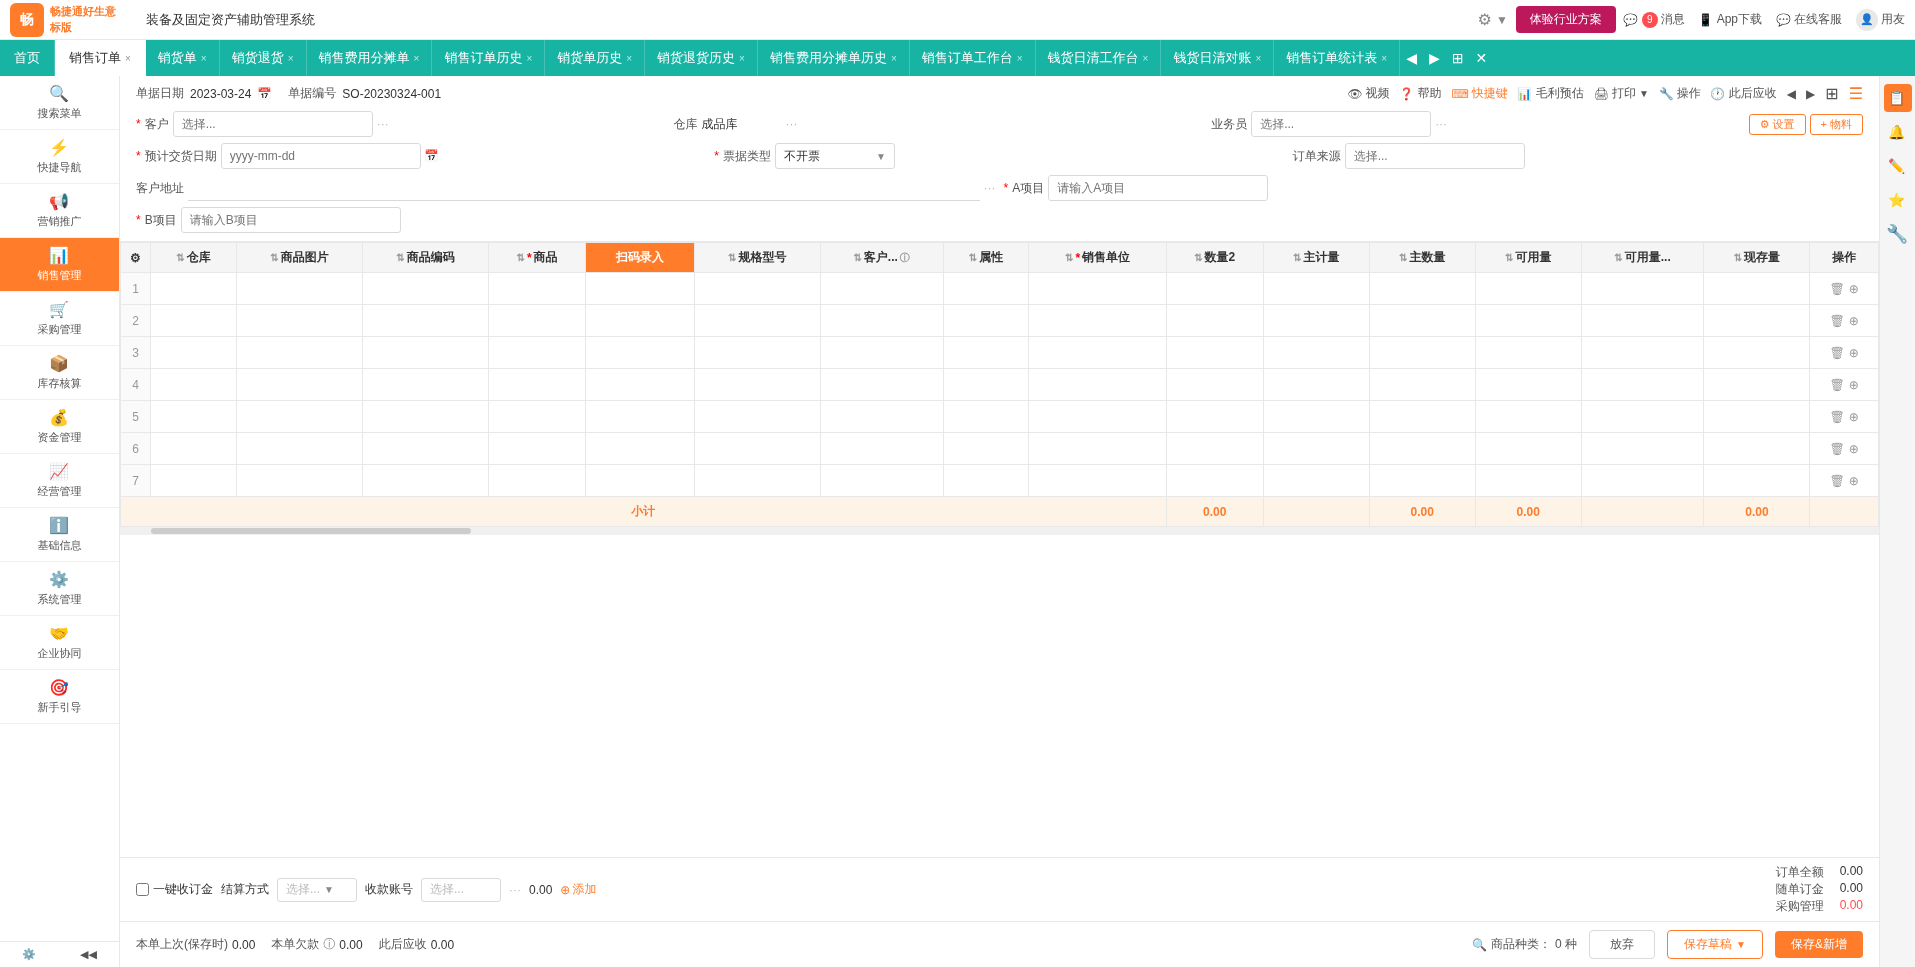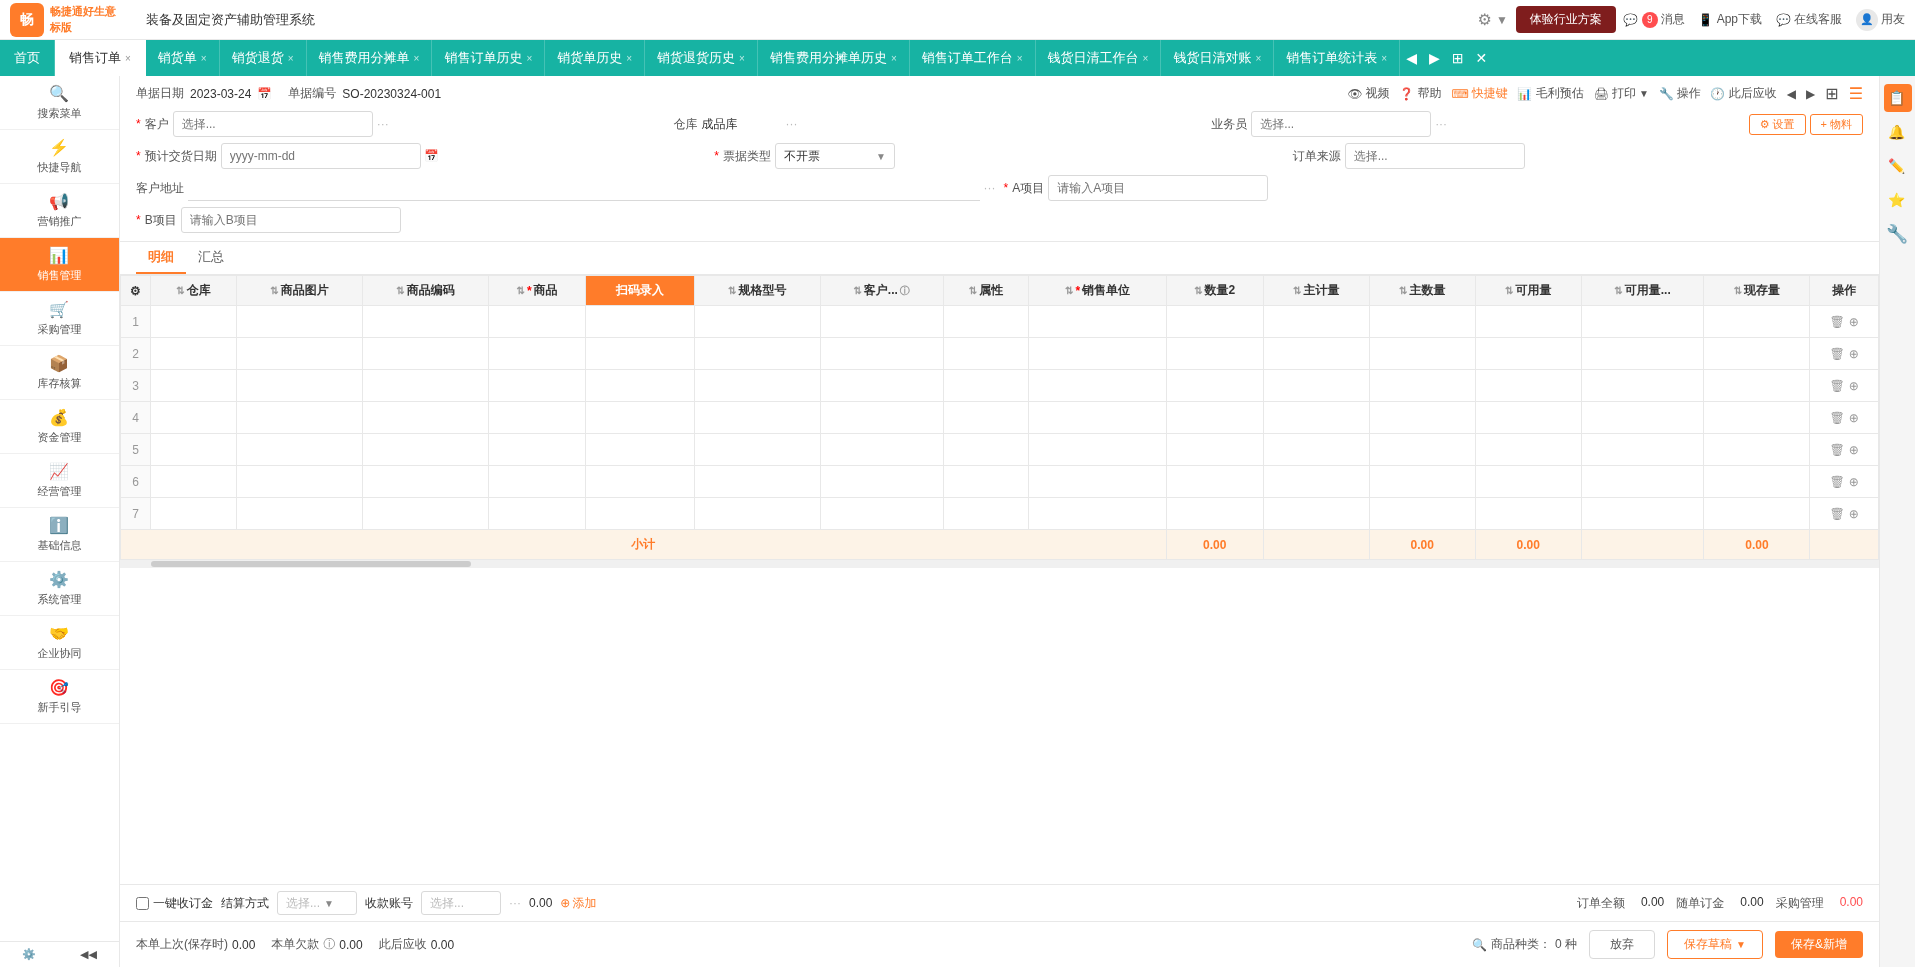--- a/index.html
+++ b/index.html
@@ -16,21 +16,21 @@
     <div style="font-size:11px; color:#ff7c2a; line-height:1.4; font-weight:bold;">
       <div>畅捷通好生意</div>
       <div>标版</div>
     </div>
   </div>
   <span style="font-size:13px; color:#333; flex:1;">装备及固定资产辅助管理系统</span>
   <div style="display:flex; align-items:center; gap:4px;">
     <span style="font-size:16px; color:#888; cursor:pointer;">⚙</span>
     <span style="font-size:12px; color:#888; cursor:pointer;">▼</span>
   </div>
-  <button style="background:#7f1d1d; color:white; border:none; padding:5px 14px; border-radius:4px; cursor:pointer; font-size:12px;">体验行业方案</button>
+  <button style="background:#be185d; color:white; border:none; padding:5px 14px; border-radius:4px; cursor:pointer; font-size:12px;">体验行业方案</button>
   <div style="display:flex; align-items:center; gap:14px; font-size:12px; color:#555;">
     <div style="display:flex; align-items:center; gap:3px; cursor:pointer; position:relative;">
       <span>💬</span>
       <span style="background:#ff4d4f; color:white; border-radius:50%; width:16px; height:16px; font-size:10px; display:inline-flex; align-items:center; justify-content:center;">9</span>
       <span>消息</span>
     </div>
     <div style="display:flex; align-items:center; gap:3px; cursor:pointer;">
       <span>📱</span>
         <span>App下载</span>
     </div>
@@ -244,24 +244,20 @@
 
       <div style="display:flex; align-items:center; gap:8px;">
         <div style="display:flex; align-items:center; gap:4px;">
           <span style="color:red;">*</span>
           <span style="color:#555; white-space:nowrap;">B项目</span>
           <input style="border: 1px solid rgb(217, 217, 217); border-radius: 3px; padding: 3px 8px; font-size: 12px; height: 26px; min-width: 220px;" placeholder="请输入B项目">
         </div>
       </div>
     </div>
 
-    <div style="display:flex; border-bottom:1px solid #e8e8e8; background:white; padding:0 16px;">
-      <div style="padding:6px 12px; cursor:pointer; font-size:13px; color:#ff7c2a; border-bottom:2px solid #ff7c2a; font-weight:bold;">明细</div>
-      <div style="padding:6px 12px; cursor:pointer; font-size:13px; color:#555; border-bottom:2px solid transparent;">汇总</div>
-    </div>
 
     <div style="flex:1; overflow:auto; background:white; position:relative;">
       <table style="width:100%; border-collapse:collapse; font-size:12px;">
         <thead>
           <tr>
             <th style="background:#f5f5f5; border:1px solid #e8e8e8; padding:6px 8px; text-align:center; white-space:nowrap; position:sticky; top:0; z-index:2; width:30px;">⚙</th>
             <th style="background:#f5f5f5; border:1px solid #e8e8e8; padding:6px 8px; text-align:center; white-space:nowrap; position:sticky; top:0; z-index:2;">
               <span style="display:flex; align-items:center; justify-content:center; gap:2px;"><span style="color:#999; font-size:10px;">⇅</span>仓库</span>
             </th>
             <th style="background:#f5f5f5; border:1px solid #e8e8e8; padding:6px 8px; text-align:center; white-space:nowrap; position:sticky; top:0; z-index:2;">
@@ -475,21 +471,21 @@
         <span style="color:#bbb;">选择...</span>
       </div>
       <span style="color:#bbb; cursor:pointer;">···</span>
       <span>0.00</span>
       <div style="color:#ff7c2a; cursor:pointer; display:flex; align-items:center; gap:2px;">
         <span>⊕</span>
         <span>添加</span>
       </div>
       <div style="flex:1;"></div>
 
-      <div style="display:flex; flex-direction:row; gap:12px; font-size:12px; text-align:center;">
+      <div style="display:flex; flex-direction:column; gap:0; font-size:12px; text-align:center;">
         <div style="display:flex; gap:16px;">
           <span style="color:#555;">订单全额</span>
           <span style="color:#333;">0.00</span>
         </div>
         <div style="display:flex; gap:16px;">
           <span style="color:#555;">随单订金</span>
           <span style="color:#333;">0.00</span>
         </div>
         <div style="display:flex; gap:16px;">
           <span style="color:#555;">采购管理</span>

